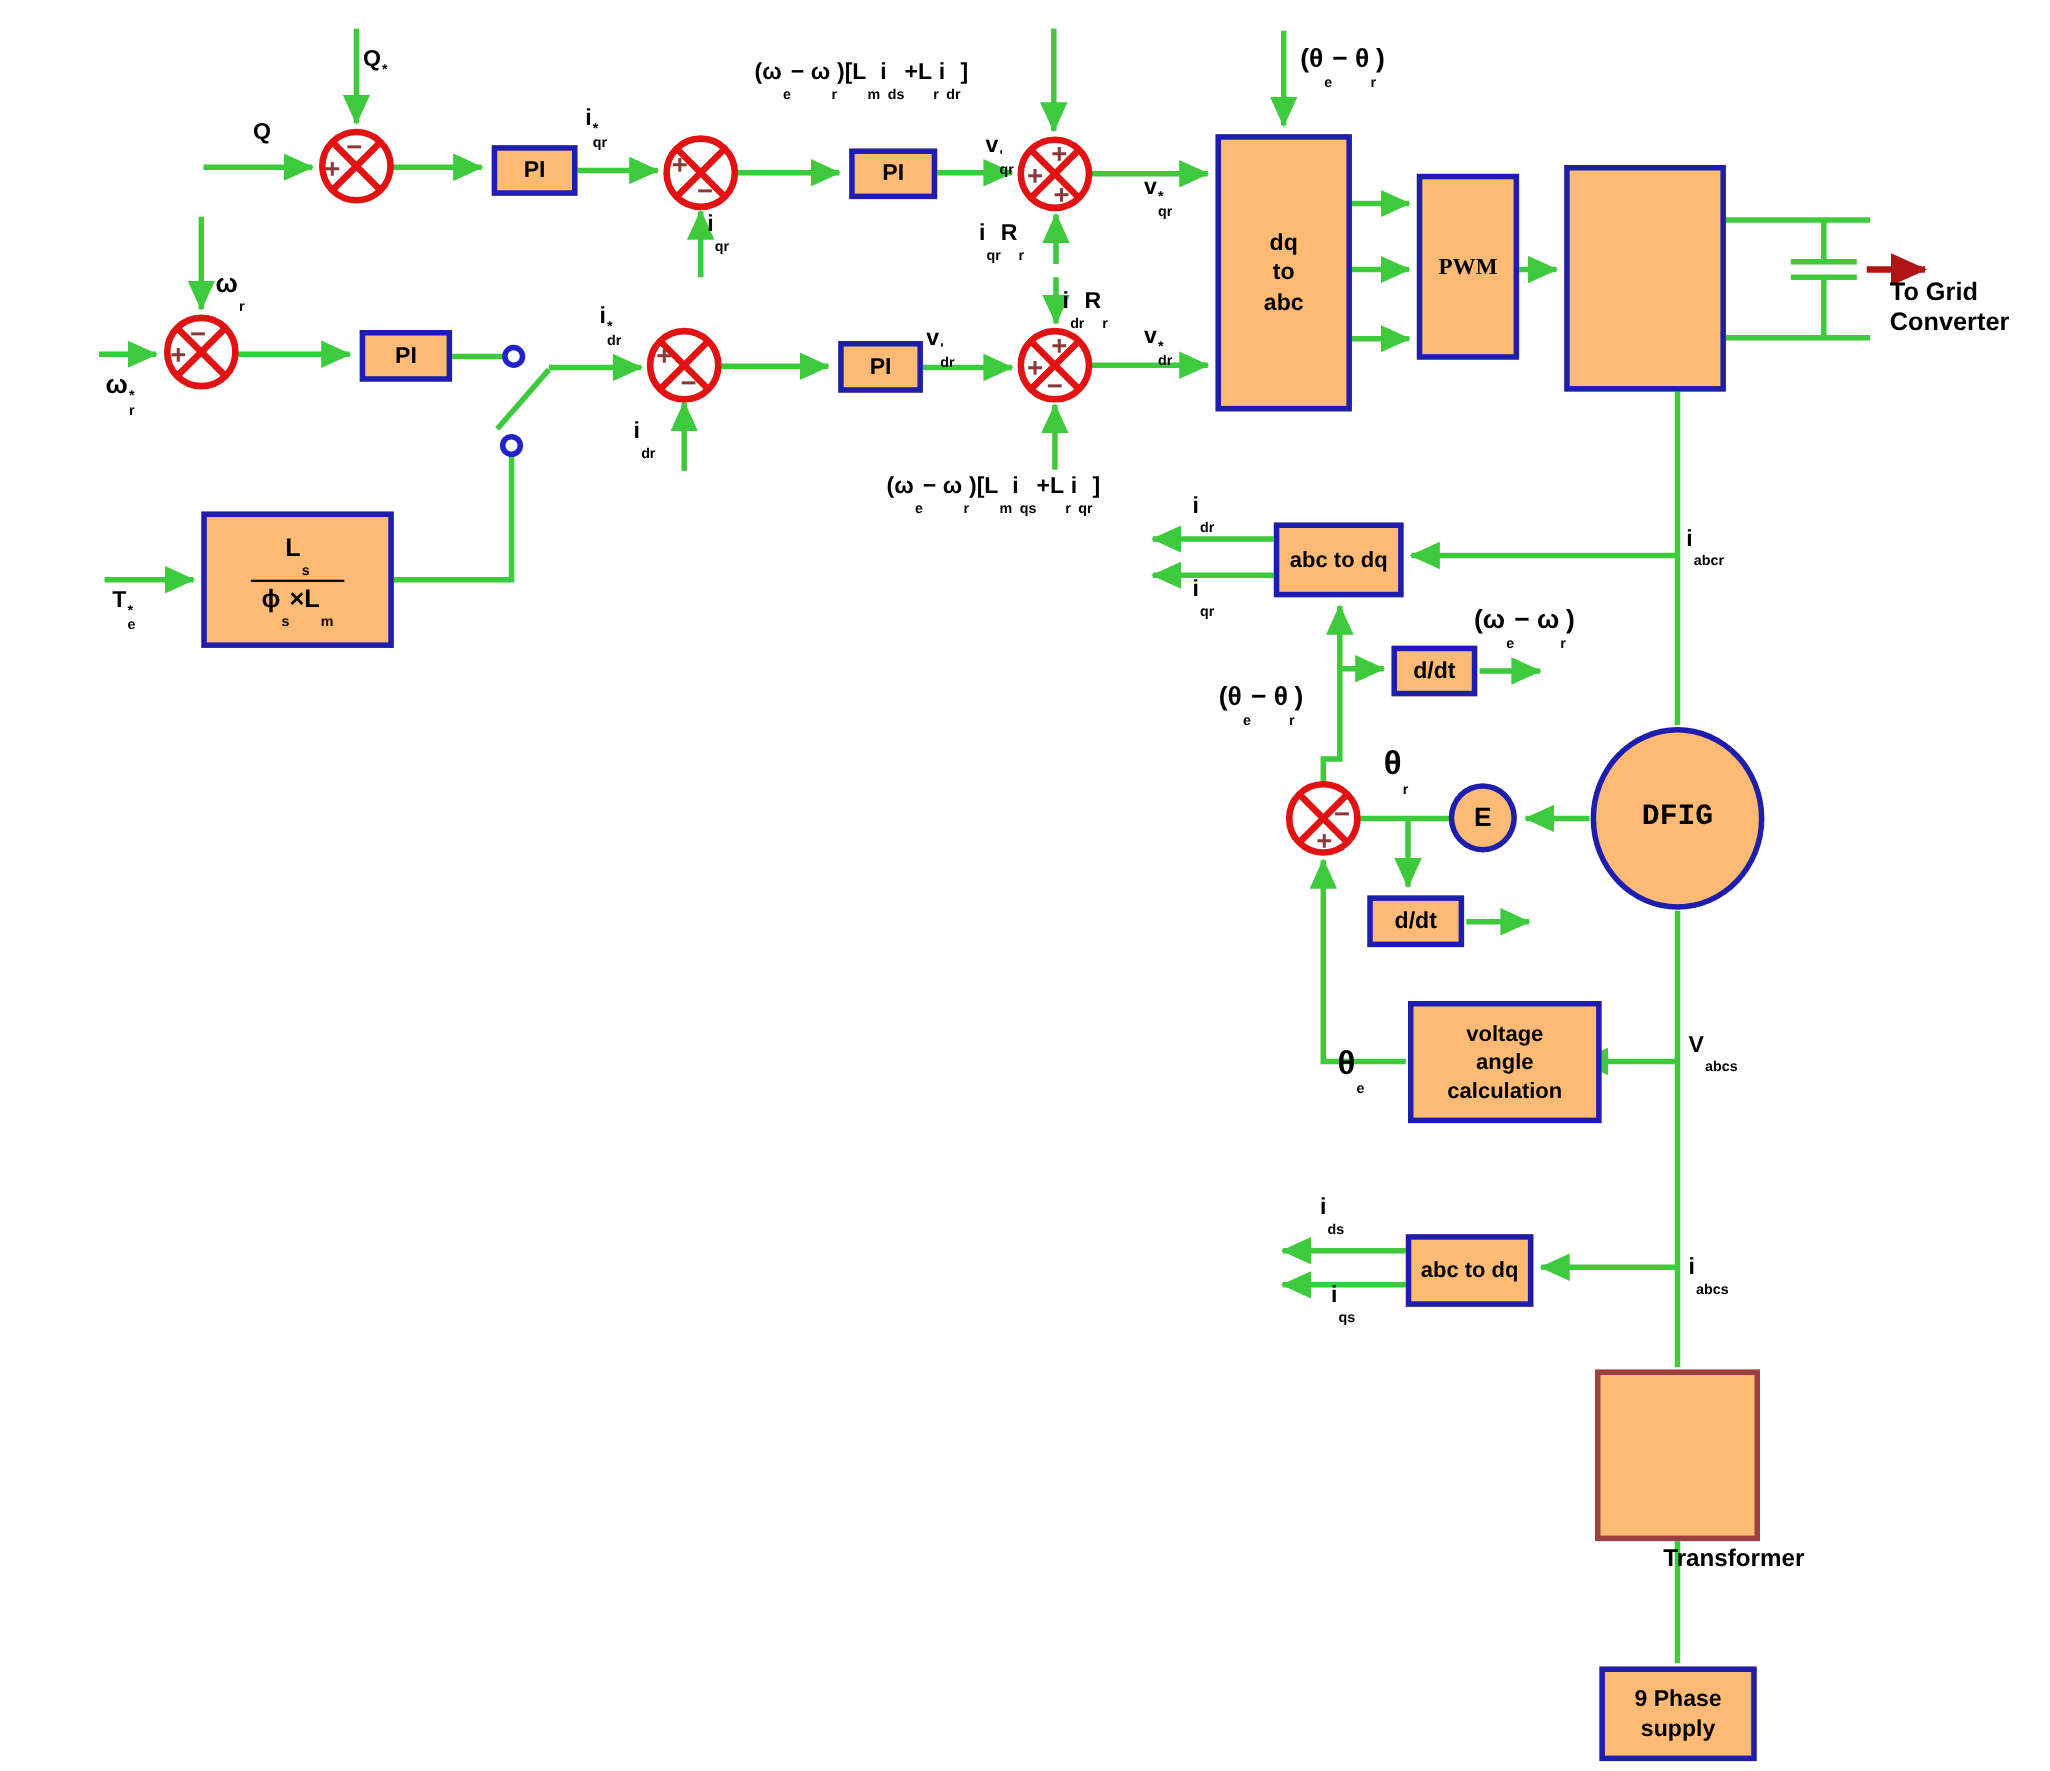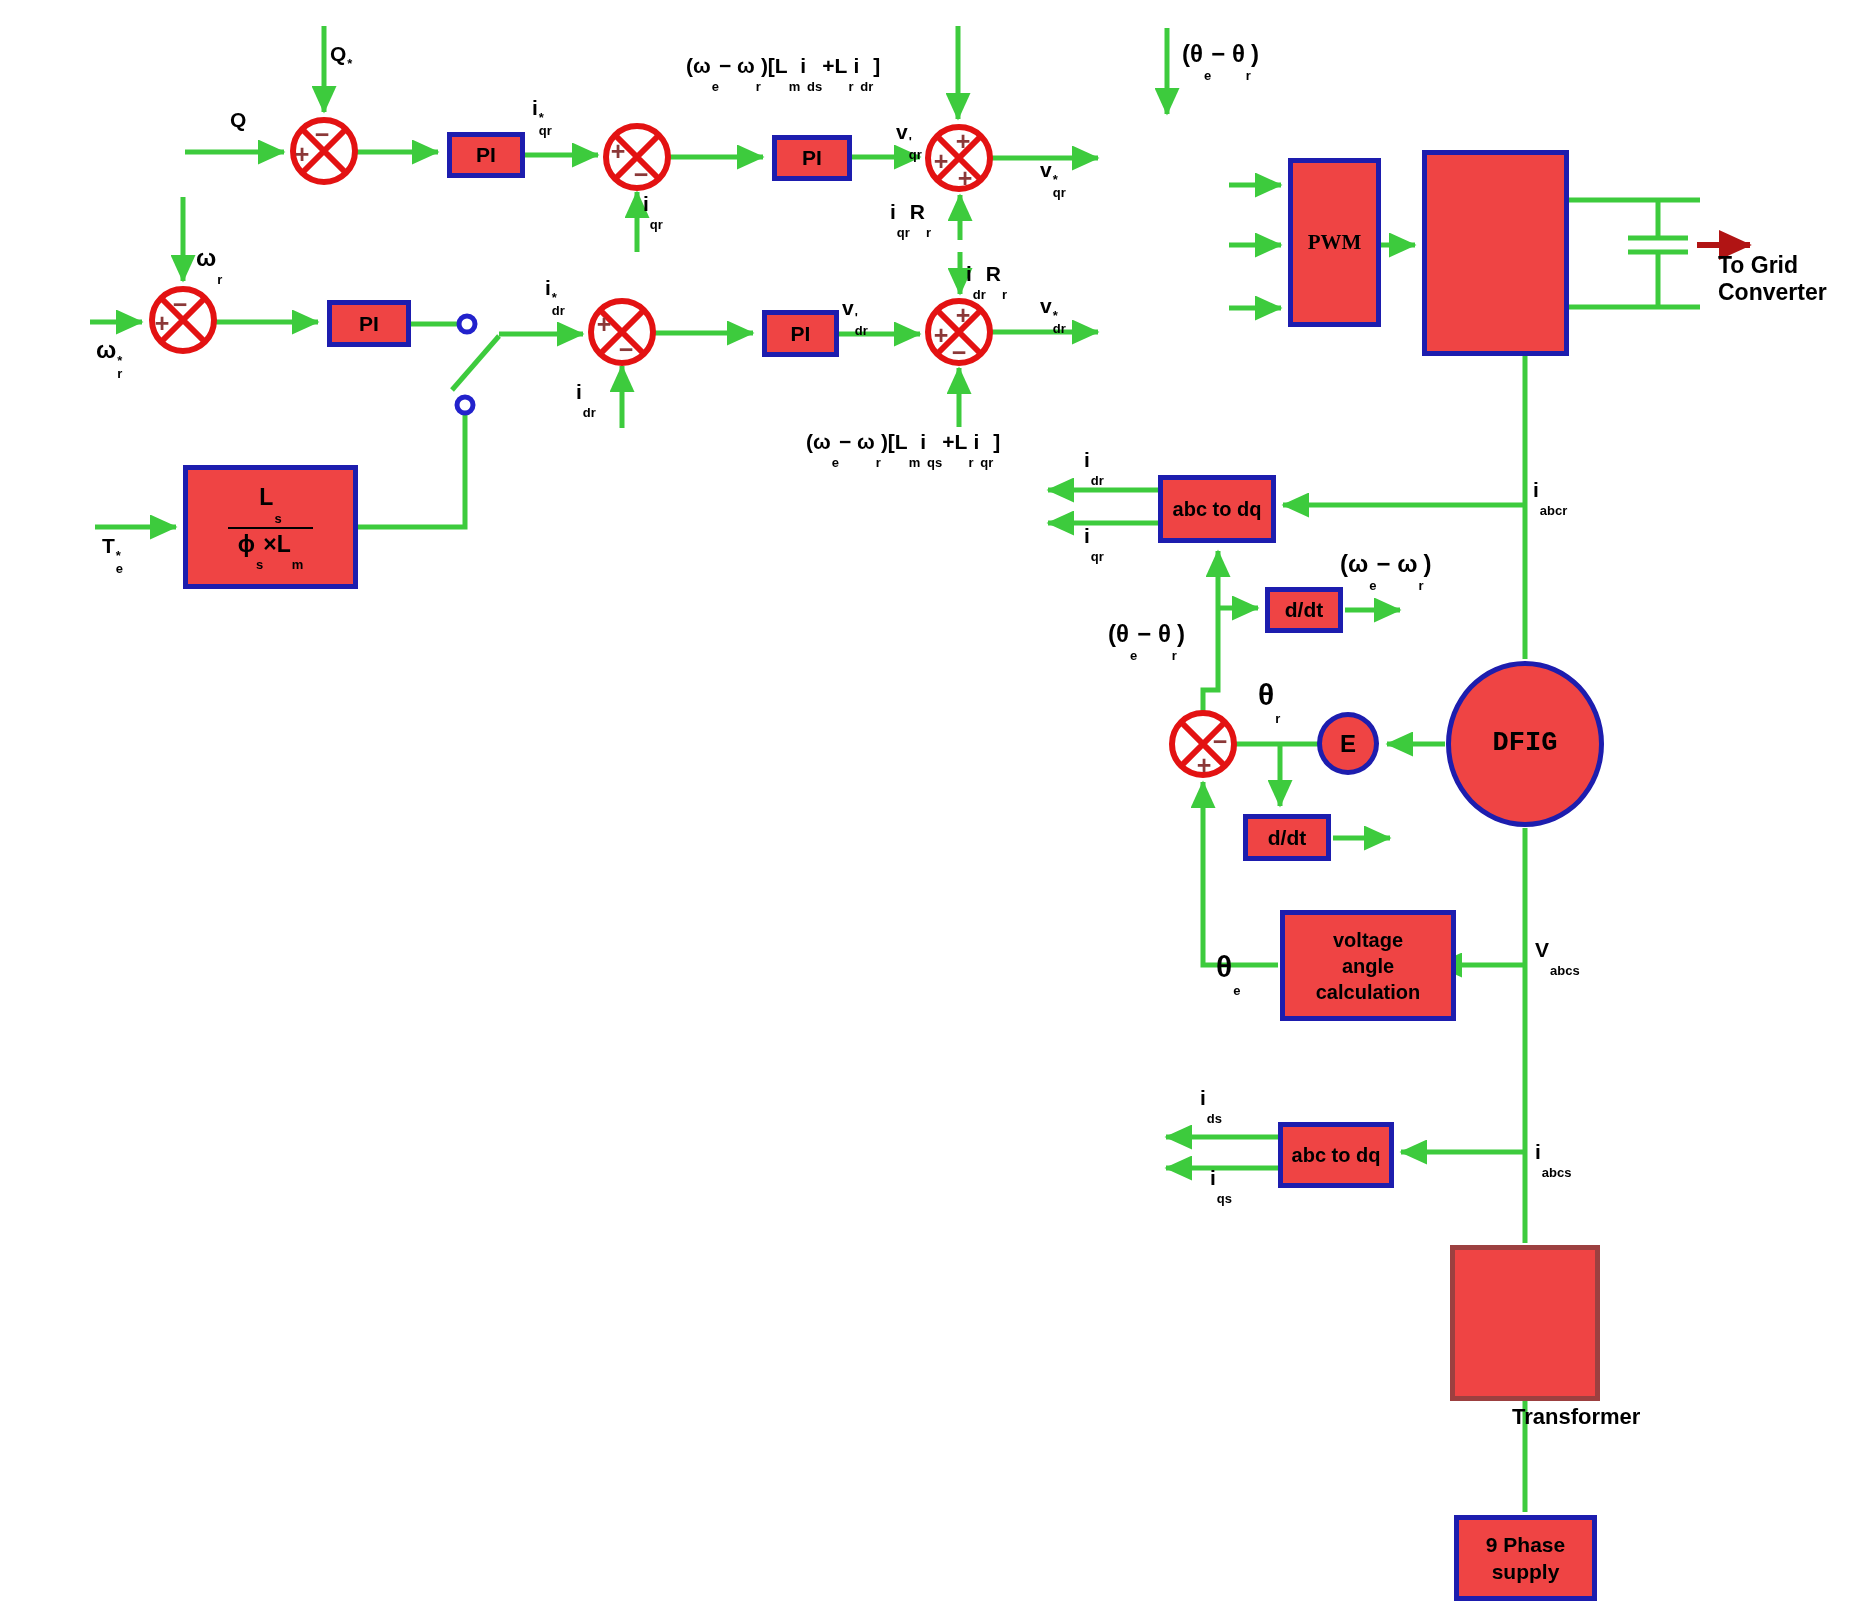--- a/index.html
+++ b/index.html
@@ -1,20 +1,20 @@
 <!DOCTYPE html>
 <html><head>
 <meta charset="utf-8">
 <style>
   html,body{margin:0;padding:0;background:#ffffff;}
   #canvas{position:relative;width:1864px;height:1610px;background:#ffffff;overflow:hidden;
           font-family:"Liberation Sans",sans-serif;}
   #wires{position:absolute;left:0;top:0;z-index:1;}
   #blocks,#labels{position:absolute;left:0;top:0;width:100%;height:100%;z-index:2;pointer-events:none;}
-  .block{position:absolute;box-sizing:border-box;border:5px solid #1d1dae;background:#ef4444;
+  .block{position:absolute;box-sizing:border-box;border:5px solid #1d1dae;background:#fdba74;
          display:flex;flex-direction:column;align-items:center;justify-content:center;
          font-weight:bold;font-size:21px;color:#000;line-height:1.3;text-align:center;}
   .block.maroon{border-color:#9c4040;}
   .block.circle{border-radius:50%;}
   .lbl{position:absolute;font-weight:bold;font-size:21px;color:#000;white-space:nowrap;z-index:3;}
   .lbl.sign{color:#8b3838;font-size:25px;transform:translate(-50%,-50%);line-height:1;}
   .tok{display:inline-block;white-space:nowrap;}
   .ss{display:inline-flex;flex-direction:column;font-size:13px;line-height:1;
       vertical-align:-0.5em;margin-left:1px;}
   .sp{height:13px;} .sb{height:13px;}
@@ -164,20 +164,25 @@
       </div>
       <div class="block" style="left: 772px; top: 135px; width: 80px; height: 46px;">
         <div>PI</div>
       </div>
       <div class="block" style="left: 327px; top: 300px; width: 84px; height: 47px;">
         <div>PI</div>
       </div>
       <div class="block" style="left: 762px; top: 310px; width: 77px; height: 47px;">
         <div>PI</div>
       </div>
+      <div class="block" style="left: 1105px; top: 122px; width: 124px; height: 252px;">
+        <div>dq</div>
+        <div>to</div>
+        <div>abc</div>
+      </div>
       <div class="block" style="left: 1288px; top: 158px; width: 93px; height: 169px; font-family: Liberation Serif, serif;">
         <div>PWM</div>
       </div>
       <div class="block" style="left: 1422px; top: 150px; width: 147px; height: 206px;"></div>
       <div class="block" style="left: 1158px; top: 475px; width: 118px; height: 68px; font-size: 20px;">
         <div>abc to dq</div>
       </div>
       <div class="block" style="left: 1265px; top: 587px; width: 78px; height: 46px;">
         <div>d/dt</div>
       </div>

